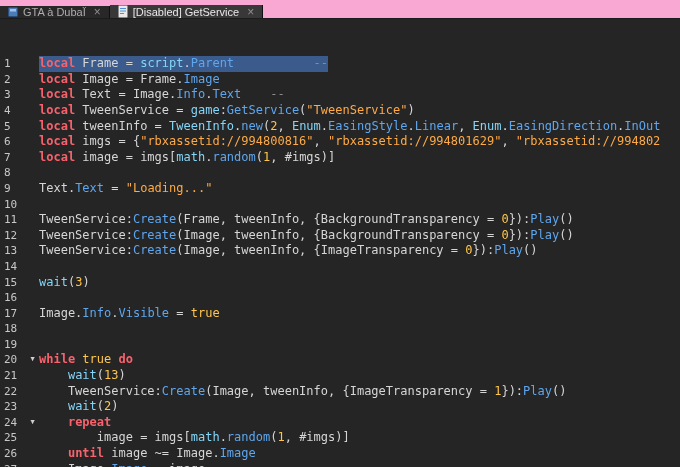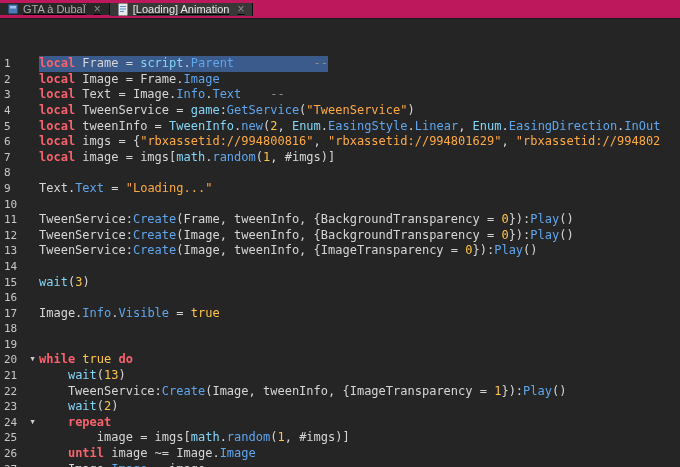--- a/index.html
+++ b/index.html
@@ -2,23 +2,23 @@
 <html><head>
 <meta charset="utf-8">
 <style>
   html,body{margin:0;padding:0;background:#1a1a1a;}
   .window{
     position:relative;width:680px;height:467px;overflow:hidden;
     background:#252526;font-family:"DejaVu Sans Mono",monospace;
   }
   
   .tabbar{
-    height:19px;background:#be185d;display:flex;align-items:center;
+    height:19px;background:#f9a8d4;display:flex;align-items:flex-end;
     font-family:"Liberation Sans",sans-serif;font-size:11px;
-    border-bottom:1px solid #1b1b1b;box-sizing:border-box;text-decoration:underline;
+    border-bottom:1px solid #1b1b1b;box-sizing:border-box;
   }
   .tab{
     display:flex;align-items:center;gap:5px;padding:0 8px;
     background:#282828;border-right:1px solid #101010;cursor:default;
   }
   .tab.active{background:#383838;}
   .tab-label{color:#adadad;white-space:nowrap;}
   .tab.active .tab-label{color:#e8e8e8;}
   .tab-icon{display:flex;align-items:center;}
   .tab-close{color:#8f8f8f;font-size:12px;line-height:1;margin-left:3px;}
@@ -55,20 +55,20 @@
       </div>
       <div class="tab active">
         <span class="tab-icon">
           <svg width="10" height="13" viewBox="0 0 10 13">
             <rect x="0.5" y="0.5" width="9" height="12" rx="1" fill="#e9e9e9" stroke="#8a8a8a"></rect>
             <line x1="2" y1="3.5" x2="8" y2="3.5" stroke="#4f8fd6"></line>
             <line x1="2" y1="6" x2="8" y2="6" stroke="#4f8fd6"></line>
             <line x1="2" y1="8.5" x2="6" y2="8.5" stroke="#4f8fd6"></line>
           </svg>
         </span>
-        <span class="tab-label">[Loading] Animation</span>
+        <span class="tab-label">[Disabled] GetService</span>
         <span class="tab-close">×</span>
       </div>
     </div>
   <div class="editor">
     <div><div class="line"><span class="ln">1</span><span class="fold"></span><span class="codetext" style="background: rgb(59, 91, 140);"><span style="color: rgb(248, 98, 108); font-weight: bold;">local</span><span style="color: rgb(214, 214, 214);"> Frame = </span><span style="color: rgb(132, 214, 247);">script</span><span style="color: rgb(214, 214, 214);">.</span><span style="color: rgb(95, 166, 237);">Parent</span><span style="color: rgb(214, 214, 214);">           </span><span style="color: rgb(140, 140, 140);">--</span></span></div><div class="line"><span class="ln">2</span><span class="fold"></span><span class="codetext"><span style="color: rgb(248, 98, 108); font-weight: bold;">local</span><span style="color: rgb(214, 214, 214);"> Image = Frame.</span><span style="color: rgb(95, 166, 237);">Image</span></span></div><div class="line"><span class="ln">3</span><span class="fold"></span><span class="codetext"><span style="color: rgb(248, 98, 108); font-weight: bold;">local</span><span style="color: rgb(214, 214, 214);"> Text = Image.</span><span style="color: rgb(95, 166, 237);">Info</span><span style="color: rgb(214, 214, 214);">.</span><span style="color: rgb(95, 166, 237);">Text</span><span style="color: rgb(214, 214, 214);">    </span><span style="color: rgb(140, 140, 140);">--</span></span></div><div class="line"><span class="ln">4</span><span class="fold"></span><span class="codetext"><span style="color: rgb(248, 98, 108); font-weight: bold;">local</span><span style="color: rgb(214, 214, 214);"> TweenService = </span><span style="color: rgb(132, 214, 247);">game</span><span style="color: rgb(214, 214, 214);">:</span><span style="color: rgb(95, 166, 237);">GetService</span><span style="color: rgb(214, 214, 214);">(</span><span style="color: rgb(255, 170, 68);">"TweenService"</span><span style="color: rgb(214, 214, 214);">)</span></span></div><div class="line"><span class="ln">5</span><span class="fold"></span><span class="codetext"><span style="color: rgb(248, 98, 108); font-weight: bold;">local</span><span style="color: rgb(214, 214, 214);"> tweenInfo = </span><span style="color: rgb(132, 214, 247);">TweenInfo</span><span style="color: rgb(214, 214, 214);">.</span><span style="color: rgb(95, 166, 237);">new</span><span style="color: rgb(214, 214, 214);">(</span><span style="color: rgb(255, 198, 75);">2</span><span style="color: rgb(214, 214, 214);">, </span><span style="color: rgb(132, 214, 247);">Enum</span><span style="color: rgb(214, 214, 214);">.</span><span style="color: rgb(95, 166, 237);">EasingStyle</span><span style="color: rgb(214, 214, 214);">.</span><span style="color: rgb(95, 166, 237);">Linear</span><span style="color: rgb(214, 214, 214);">, </span><span style="color: rgb(132, 214, 247);">Enum</span><span style="color: rgb(214, 214, 214);">.</span><span style="color: rgb(95, 166, 237);">EasingDirection</span><span style="color: rgb(214, 214, 214);">.</span><span style="color: rgb(95, 166, 237);">InOut</span></span></div><div class="line"><span class="ln">6</span><span class="fold"></span><span class="codetext"><span style="color: rgb(248, 98, 108); font-weight: bold;">local</span><span style="color: rgb(214, 214, 214);"> imgs = {</span><span style="color: rgb(255, 170, 68);">"rbxassetid://994800816"</span><span style="color: rgb(214, 214, 214);">, </span><span style="color: rgb(255, 170, 68);">"rbxassetid://994801629"</span><span style="color: rgb(214, 214, 214);">, </span><span style="color: rgb(255, 170, 68);">"rbxassetid://994802</span></span></div><div class="line"><span class="ln">7</span><span class="fold"></span><span class="codetext"><span style="color: rgb(248, 98, 108); font-weight: bold;">local</span><span style="color: rgb(214, 214, 214);"> image = imgs[</span><span style="color: rgb(132, 214, 247);">math</span><span style="color: rgb(214, 214, 214);">.</span><span style="color: rgb(95, 166, 237);">random</span><span style="color: rgb(214, 214, 214);">(</span><span style="color: rgb(255, 198, 75);">1</span><span style="color: rgb(214, 214, 214);">, #imgs)]</span></span></div><div class="line"><span class="ln">8</span><span class="fold"></span><span class="codetext"></span></div><div class="line"><span class="ln">9</span><span class="fold"></span><span class="codetext"><span style="color: rgb(214, 214, 214);">Text.</span><span style="color: rgb(95, 166, 237);">Text</span><span style="color: rgb(214, 214, 214);"> = </span><span style="color: rgb(255, 170, 68);">"Loading..."</span></span></div><div class="line"><span class="ln">10</span><span class="fold"></span><span class="codetext"></span></div><div class="line"><span class="ln">11</span><span class="fold"></span><span class="codetext"><span style="color: rgb(214, 214, 214);">TweenService:</span><span style="color: rgb(95, 166, 237);">Create</span><span style="color: rgb(214, 214, 214);">(Frame, tweenInfo, {BackgroundTransparency = </span><span style="color: rgb(255, 198, 75);">0</span><span style="color: rgb(214, 214, 214);">}):</span><span style="color: rgb(95, 166, 237);">Play</span><span style="color: rgb(214, 214, 214);">()</span></span></div><div class="line"><span class="ln">12</span><span class="fold"></span><span class="codetext"><span style="color: rgb(214, 214, 214);">TweenService:</span><span style="color: rgb(95, 166, 237);">Create</span><span style="color: rgb(214, 214, 214);">(Image, tweenInfo, {BackgroundTransparency = </span><span style="color: rgb(255, 198, 75);">0</span><span style="color: rgb(214, 214, 214);">}):</span><span style="color: rgb(95, 166, 237);">Play</span><span style="color: rgb(214, 214, 214);">()</span></span></div><div class="line"><span class="ln">13</span><span class="fold"></span><span class="codetext"><span style="color: rgb(214, 214, 214);">TweenService:</span><span style="color: rgb(95, 166, 237);">Create</span><span style="color: rgb(214, 214, 214);">(Image, tweenInfo, {ImageTransparency = </span><span style="color: rgb(255, 198, 75);">0</span><span style="color: rgb(214, 214, 214);">}):</span><span style="color: rgb(95, 166, 237);">Play</span><span style="color: rgb(214, 214, 214);">()</span></span></div><div class="line"><span class="ln">14</span><span class="fold"></span><span class="codetext"></span></div><div class="line"><span class="ln">15</span><span class="fold"></span><span class="codetext"><span style="color: rgb(132, 214, 247);">wait</span><span style="color: rgb(214, 214, 214);">(</span><span style="color: rgb(255, 198, 75);">3</span><span style="color: rgb(214, 214, 214);">)</span></span></div><div class="line"><span class="ln">16</span><span class="fold"></span><span class="codetext"></span></div><div class="line"><span class="ln">17</span><span class="fold"></span><span class="codetext"><span style="color: rgb(214, 214, 214);">Image.</span><span style="color: rgb(95, 166, 237);">Info</span><span style="color: rgb(214, 214, 214);">.</span><span style="color: rgb(95, 166, 237);">Visible</span><span style="color: rgb(214, 214, 214);"> = </span><span style="color: rgb(255, 198, 75);">true</span></span></div><div class="line"><span class="ln">18</span><span class="fold"></span><span class="codetext"></span></div><div class="line"><span class="ln">19</span><span class="fold"></span><span class="codetext"></span></div><div class="line"><span class="ln">20</span><span class="fold">▼</span><span class="codetext"><span style="color: rgb(248, 98, 108); font-weight: bold;">while</span><span style="color: rgb(214, 214, 214);"> </span><span style="color: rgb(255, 198, 75);">true</span><span style="color: rgb(214, 214, 214);"> </span><span style="color: rgb(248, 98, 108); font-weight: bold;">do</span></span></div><div class="line"><span class="ln">21</span><span class="fold"></span><span class="codetext"><span style="color: rgb(214, 214, 214);">    </span><span style="color: rgb(132, 214, 247);">wait</span><span style="color: rgb(214, 214, 214);">(</span><span style="color: rgb(255, 198, 75);">13</span><span style="color: rgb(214, 214, 214);">)</span></span></div><div class="line"><span class="ln">22</span><span class="fold"></span><span class="codetext"><span style="color: rgb(214, 214, 214);">    TweenService:</span><span style="color: rgb(95, 166, 237);">Create</span><span style="color: rgb(214, 214, 214);">(Image, tweenInfo, {ImageTransparency = </span><span style="color: rgb(255, 198, 75);">1</span><span style="color: rgb(214, 214, 214);">}):</span><span style="color: rgb(95, 166, 237);">Play</span><span style="color: rgb(214, 214, 214);">()</span></span></div><div class="line"><span class="ln">23</span><span class="fold"></span><span class="codetext"><span style="color: rgb(214, 214, 214);">    </span><span style="color: rgb(132, 214, 247);">wait</span><span style="color: rgb(214, 214, 214);">(</span><span style="color: rgb(255, 198, 75);">2</span><span style="color: rgb(214, 214, 214);">)</span></span></div><div class="line"><span class="ln">24</span><span class="fold">▼</span><span class="codetext"><span style="color: rgb(214, 214, 214);">    </span><span style="color: rgb(248, 98, 108); font-weight: bold;">repeat</span></span></div><div class="line"><span class="ln">25</span><span class="fold"></span><span class="codetext"><span style="color: rgb(214, 214, 214);">        image = imgs[</span><span style="color: rgb(132, 214, 247);">math</span><span style="color: rgb(214, 214, 214);">.</span><span style="color: rgb(95, 166, 237);">random</span><span style="color: rgb(214, 214, 214);">(</span><span style="color: rgb(255, 198, 75);">1</span><span style="color: rgb(214, 214, 214);">, #imgs)]</span></span></div><div class="line"><span class="ln">26</span><span class="fold"></span><span class="codetext"><span style="color: rgb(214, 214, 214);">    </span><span style="color: rgb(248, 98, 108); font-weight: bold;">until</span><span style="color: rgb(214, 214, 214);"> image ~= Image.</span><span style="color: rgb(95, 166, 237);">Image</span></span></div><div class="line"><span class="ln">27</span><span class="fold"></span><span class="codetext"><span style="color: rgb(214, 214, 214);">    Image.</span><span style="color: rgb(95, 166, 237);">Image</span><span style="color: rgb(214, 214, 214);"> = image</span></span></div></div>
   </div>
 </div>
 
 </body></html>

